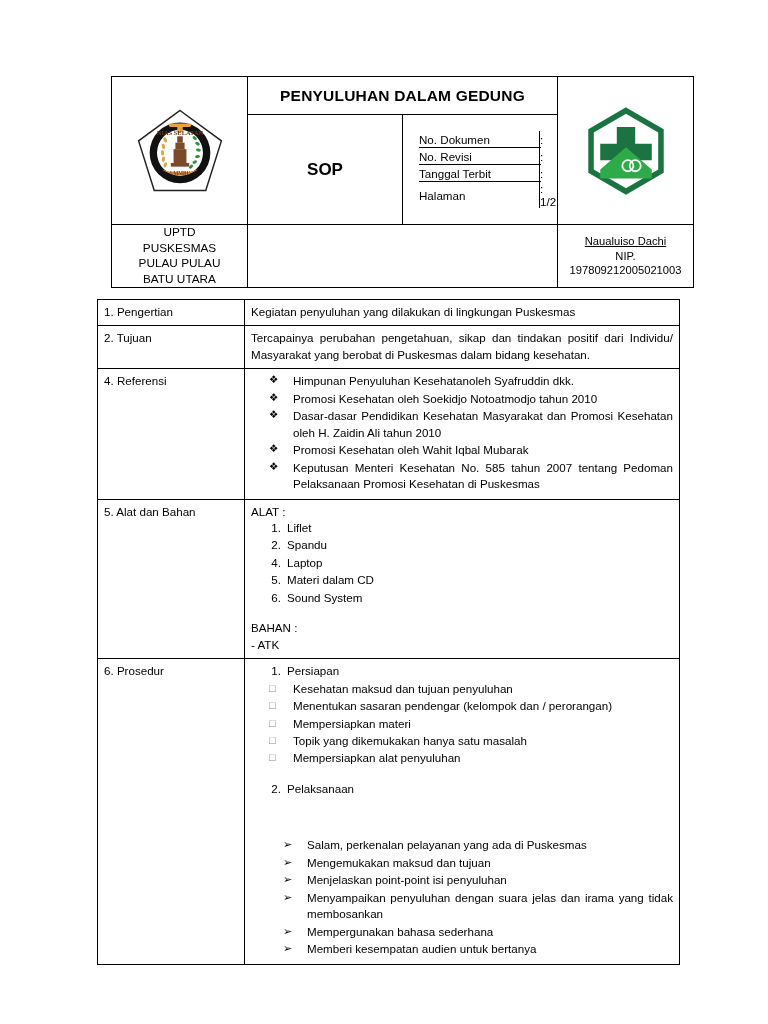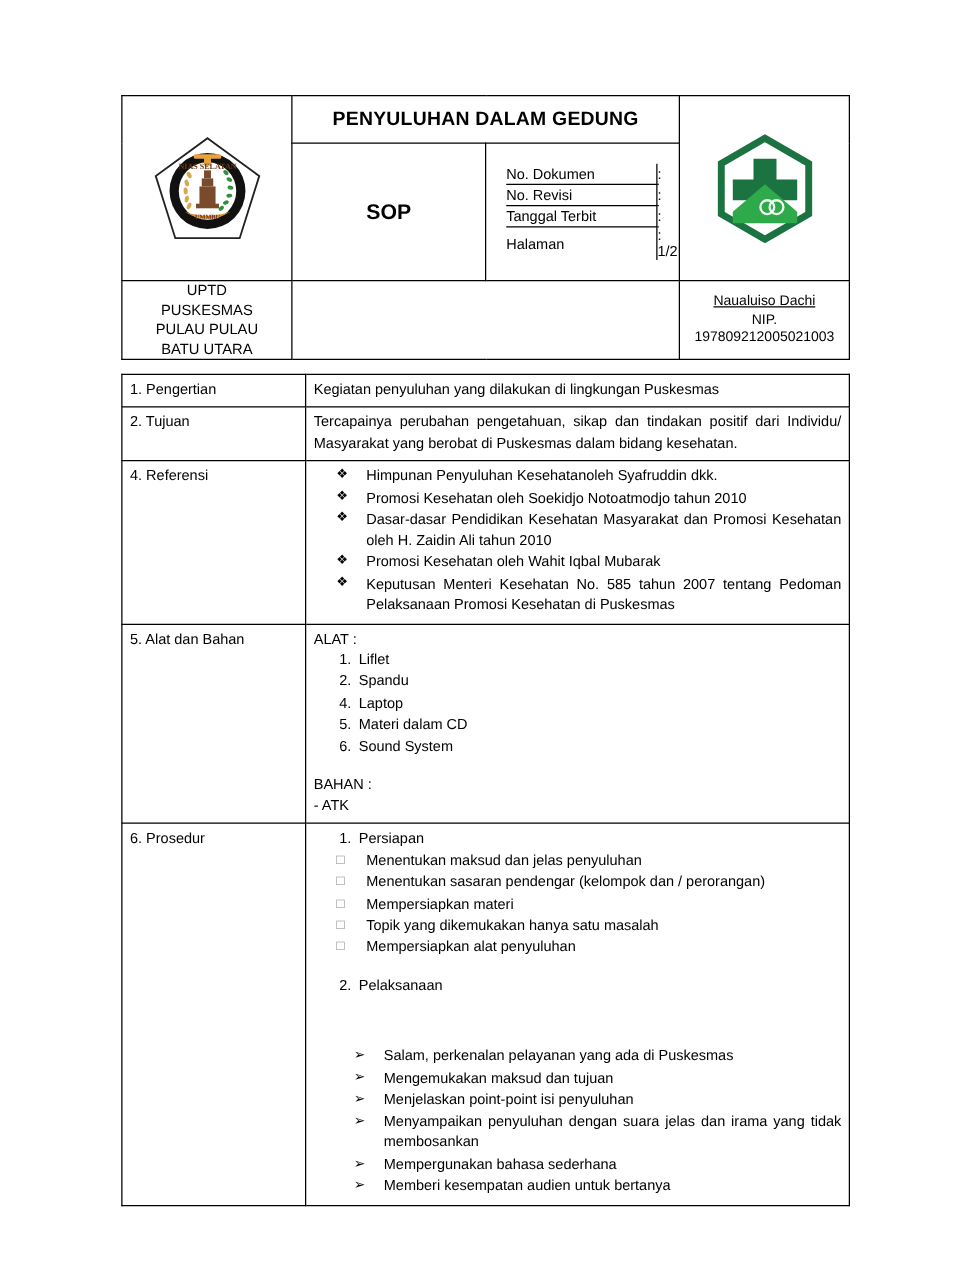--- a/index.html
+++ b/index.html
@@ -20,21 +20,21 @@
     position: absolute;
     left: 0; top: 0;
     width: 768px;
     height: 1024px;
     background: #fff;
   }
 
   
   .header-table {
     position: absolute;
-    left: 97px;
+    left: 111px;
     top: 76px;
     width: 583px;
     border-collapse: collapse;
     table-layout: fixed;
   }
   .header-table td {
     border: 1.3px solid #000;
     padding: 0;
     vertical-align: middle;
   }
@@ -351,21 +351,21 @@
       </td>
     </tr>
 
     <tr>
       <td class="col-label">6. Prosedur</td>
       <td class="col-body">
 
         <div class="proc-group">
           <div class="proc-title"><span class="marker">1.</span><span>Persiapan</span></div>
           <ul class="box proc-sub">
-            <li>Menentukan maksud dan jelas penyuluhan</li>
+            <li>Kesehatan maksud dan tujuan penyuluhan</li>
             <li>Menentukan sasaran pendengar (kelompok dan / perorangan)</li>
             <li>Mempersiapkan materi</li>
             <li>Topik yang dikemukakan hanya satu masalah</li>
             <li>Mempersiapkan alat penyuluhan</li>
           </ul>
         </div>
 
         <div class="spacer-line"></div>
 
         <div class="proc-group">

